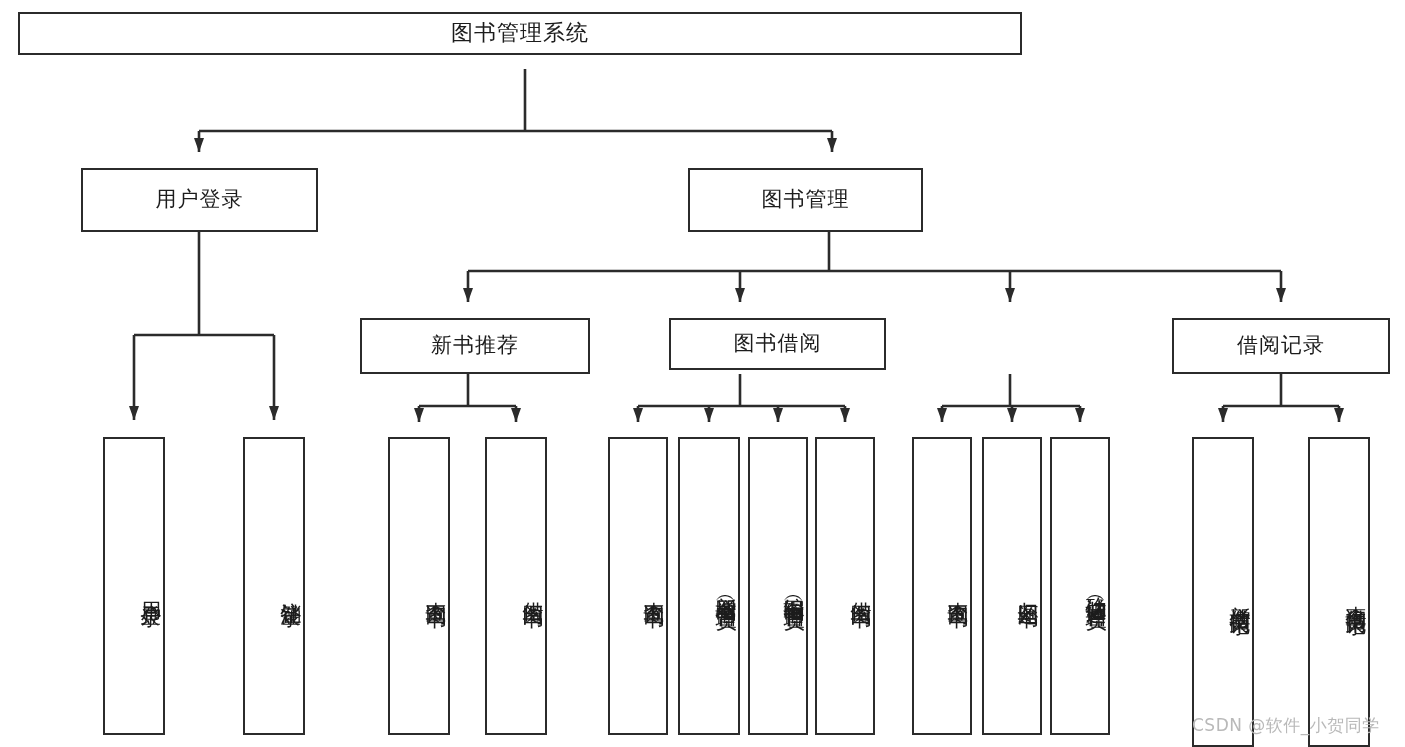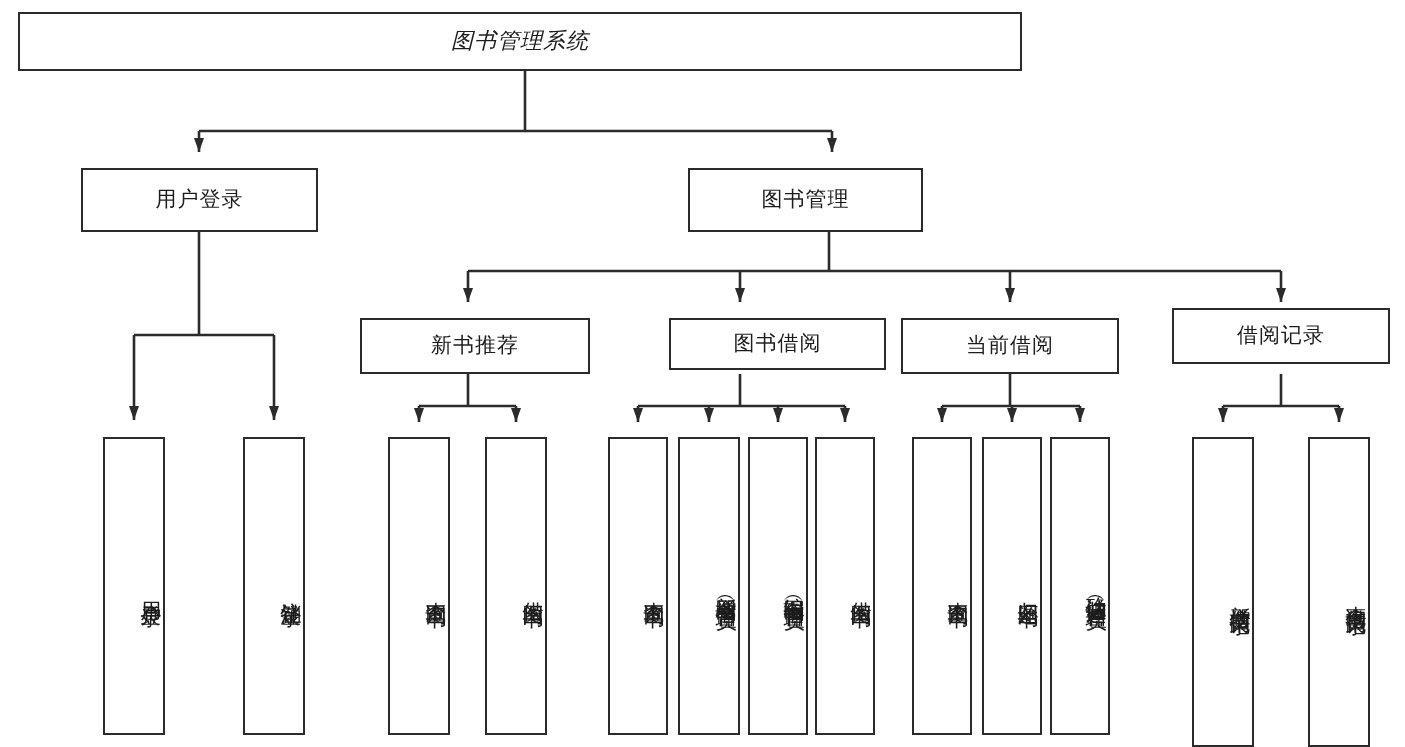--- a/index.html
+++ b/index.html
@@ -122,29 +122,28 @@
       <path d="M1012,406 L1012,422" marker-end="url(#arrowdown)"></path>
       <path d="M1080,406 L1080,422" marker-end="url(#arrowdown)"></path>
 
       <path d="M1281,374 L1281,406"></path>
       <path d="M1223,406 L1339,406"></path>
       <path d="M1223,406 L1223,422" marker-end="url(#arrowdown)"></path>
       <path d="M1339,406 L1339,422" marker-end="url(#arrowdown)"></path>
     </g>
   </svg>
 
-  <div class="node horiz root" id="n-root" style="left: 18px; top: 12px; width: 1004px; height: 59px; font-style: italic;">图书管理系统</div>
+  <div class="node horiz root" id="n-root" style="left: 18px; top: 12px; width: 1004px; height: 43px;">图书管理系统</div>
 
   <div class="node horiz" id="n-l2-0" style="left: 81px; top: 168px; width: 237px; height: 64px;">用户登录</div>
   <div class="node horiz" id="n-l2-1" style="left: 688px; top: 168px; width: 235px; height: 64px;">图书管理</div>
 
   <div class="node horiz" id="n-l3-0" style="left: 360px; top: 318px; width: 230px; height: 56px;">新书推荐</div>
   <div class="node horiz" id="n-l3-1" style="left: 669px; top: 318px; width: 217px; height: 52px;">图书借阅</div>
-  <div class="node horiz" id="n-l3-2" style="left: 901px; top: 318px; width: 218px; height: 56px;">当前借阅</div>
-  <div class="node horiz" id="n-l3-3" style="left: 1172px; top: 308px; width: 218px; height: 56px;">借阅记录</div>
+  <div class="node horiz" id="n-l3-3" style="left: 1172px; top: 318px; width: 218px; height: 56px;">借阅记录</div>
 
   <div class="node vert" id="n-lf-0" style="left: 103px; top: 437px; width: 62px; height: 298px;">
       <span class="vlabel">用户登录</span>
     </div>
   <div class="node vert" id="n-lf-1" style="left: 243px; top: 437px; width: 62px; height: 298px;">
       <span class="vlabel">注销登录</span>
     </div>
   <div class="node vert" id="n-lf-2" style="left: 388px; top: 437px; width: 62px; height: 298px;">
       <span class="vlabel">查询图书</span>
     </div>
@@ -172,14 +171,15 @@
   <div class="node vert" id="n-lf-10" style="left: 1050px; top: 437px; width: 60px; height: 298px;">
       <span class="vlabel">确认归还（管理员）</span>
     </div>
   <div class="node vert" id="n-lf-11" style="left: 1192px; top: 437px; width: 62px; height: 310px;">
       <span class="vlabel">新增借阅记录</span>
     </div>
   <div class="node vert" id="n-lf-12" style="left: 1308px; top: 437px; width: 62px; height: 310px;">
       <span class="vlabel">查询借阅记录</span>
     </div>
 
+  <div class="watermark" style="color: rgb(185, 185, 185);">CSDN @软件_小贺同学</div>
 
 </div>
 
 </body></html>

